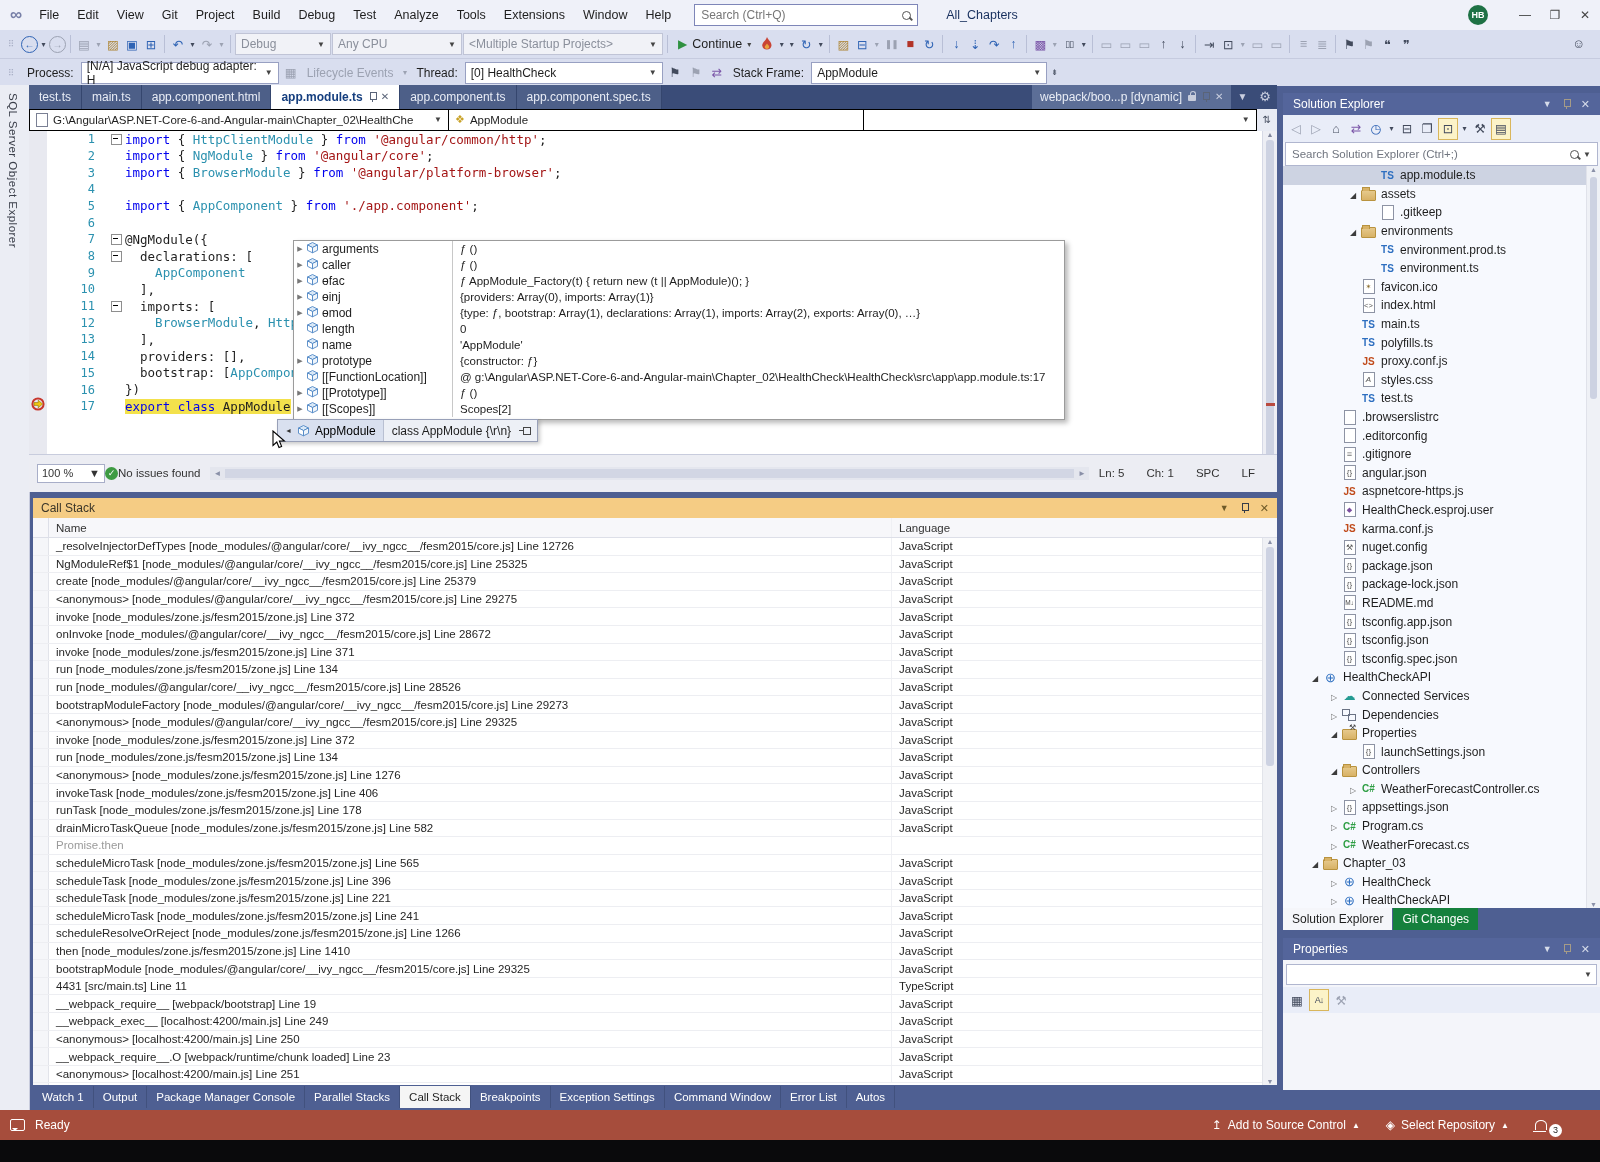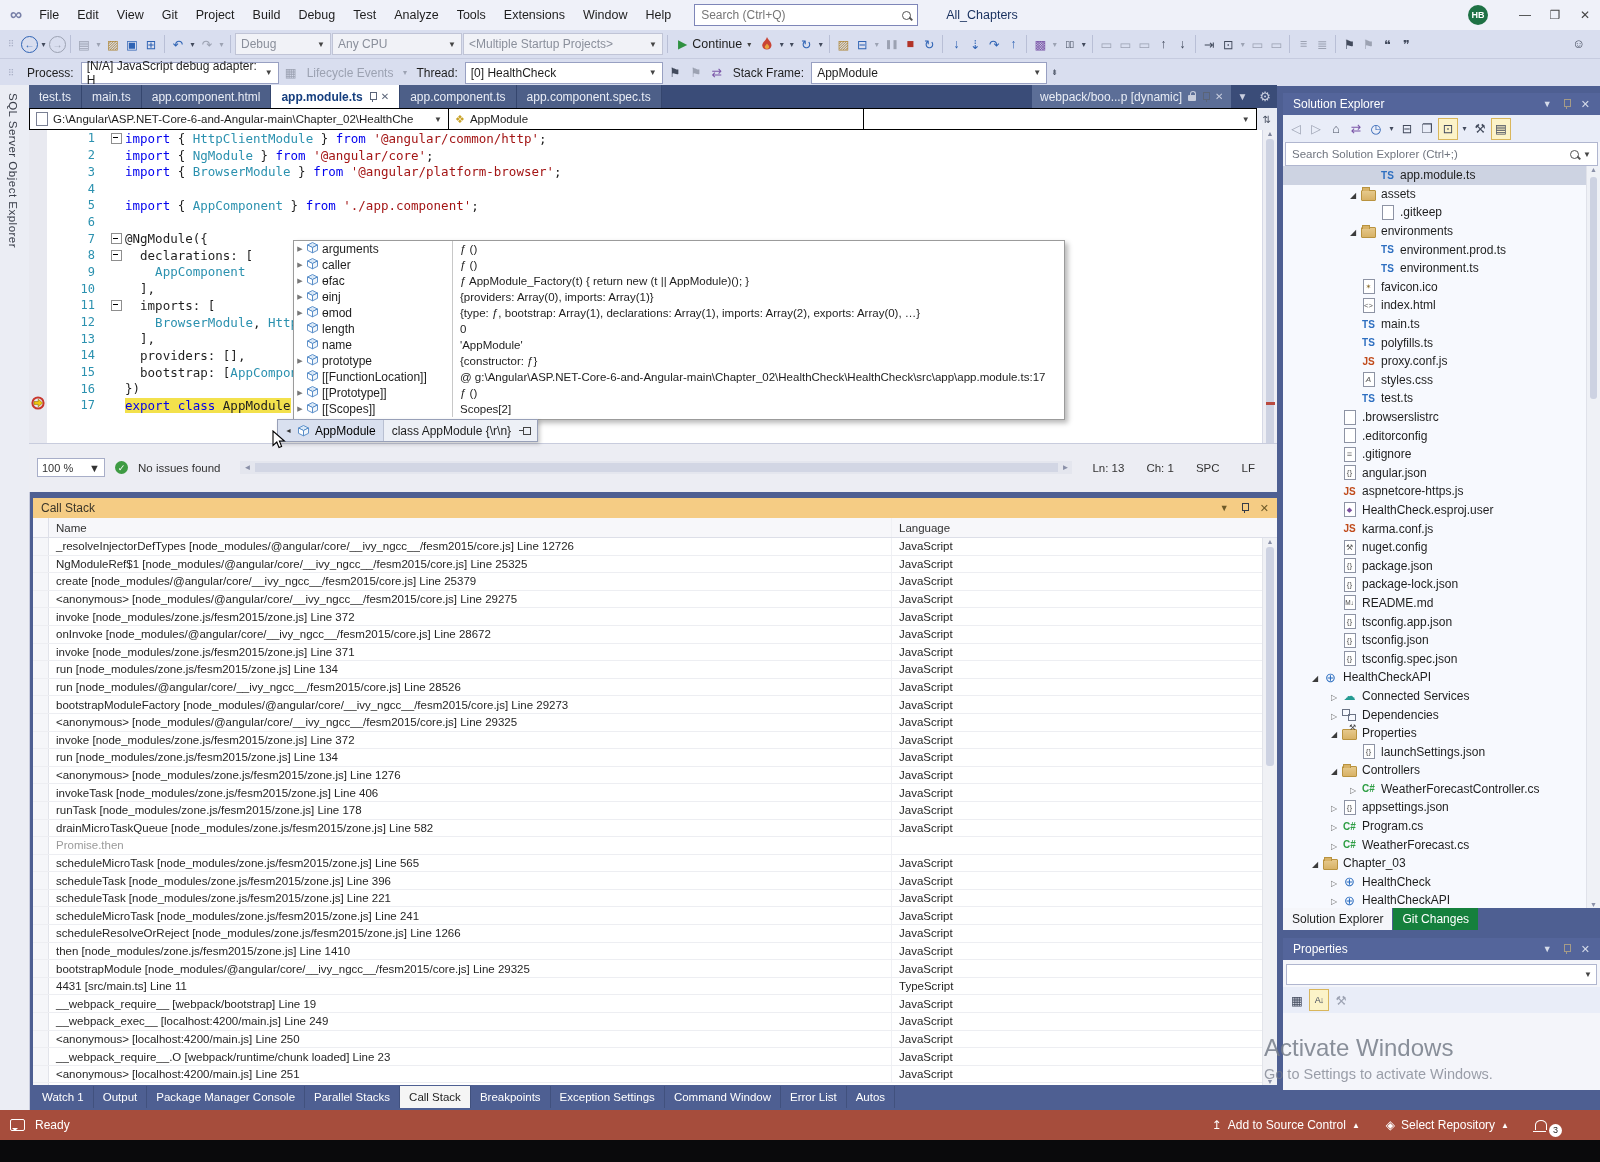--- a/index.html
+++ b/index.html
@@ -72,21 +72,21 @@
   .foldbox::before{content:"";position:absolute;left:1.5px;top:3.5px;width:4.5px;height:1px;background:#000;}
   .ctext{font-family:"DejaVu Sans Mono",monospace;font-size:12.5px;white-space:pre;display:flex;}
   .ctext span{white-space:pre;text-align:center;}
   .k{color:#0000EE}.t{color:#2B91AF}.s{color:#A31515}.p{color:#1E1E1E}
   .hl{background:#F3E14C;}
   .evsb{position:absolute;right:0;top:0;width:14px;height:338px;background:#EDEEF4;border-left:1px solid #D6D9E6;
         display:flex;flex-direction:column;align-items:center;font-size:7px;color:#7E849A;}
   .evsb .thumb{width:8px;flex:1;margin:2px 0;background:#CDD2E2;border-radius:3px;}
   .redmark{position:absolute;right:2px;top:272px;width:9px;height:3px;background:#B94A3F;}
   .estatus{height:22px;background:#ECEDF3;border-top:1px solid #C8CCDD;display:flex;align-items:center;
-           font-size:11.5px;color:#333;padding:14px 8px;gap:10px;}
+           font-size:11.5px;color:#333;padding:8px 8px;}
   .zoombox{width:58px;height:17px;background:#fff;border:1px solid #A8AEC8;display:flex;align-items:center;padding:0 4px;font-size:11px;}
   .okchk{width:13px;height:13px;border-radius:50%;background:#3E9B43;color:#fff;font-size:9px;display:flex;align-items:center;justify-content:center;}
   .hsb{flex:1;height:13px;background:#E4E6EE;margin:0 10px;display:flex;align-items:center;justify-content:space-between;
        font-size:8px;color:#8A90A8;padding:0 3px;}
   .hsb .hthumb{flex:1;height:9px;margin:0 4px;background:#D2D6E4;}
   .epos{display:flex;gap:22px;margin-right:14px;}
   
   .datatip{left:293px;top:240px;width:770px;height:178px;background:#fff;border:1px solid #9B9B9B;
            box-shadow:3px 3px 5px rgba(0,0,0,.28);z-index:50;font-size:12px;color:#1E1E1E;}
   .dtrow{display:flex;align-items:center;height:16px;}
@@ -654,21 +654,21 @@
           <span class="carat" style="margin-left:auto">▼</span>
         </div>
       <span class="okchk">✓</span>
       <span>No issues found</span>
       <div class="hsb">
         <span>◄</span>
           <span class="hthumb"></span>
           <span>►</span>
       </div>
       <div class="epos">
-        <span>Ln: 13</span>
+        <span>Ln: 5</span>
         <span>Ch: 1</span>
         <span>SPC</span>
         <span>LF</span>
       </div>
     </div>
   </div>
 
   <div class="abs datatip">
 
       <div class="dtrow">
@@ -1429,24 +1429,20 @@
         <span class="carat">▼</span>
       </div>
     <div class="ptoolbar">
 
     <span class="ti" data-k="dk">▦</span>
         <span class="ti" data-k="dk hl tiny">A↓</span>
         <span class="ti" data-k="gray">⚒</span>
       </div>
   </div>
 
-  <div class="abs watermark">
-    <div class="wm1">Activate Windows</div>
-    <div class="wm2">Go to Settings to activate Windows.</div>
-  </div>
 
   <div class="abs statusbar">
     <span class="fb-bubble"></span>
     <span>Ready</span>
     <div class="sb-right">
       <span class="sb-item">
         <span>↥</span>
         <span>Add to Source Control</span>
         <span class="sb-car">▲</span>
       </span>

